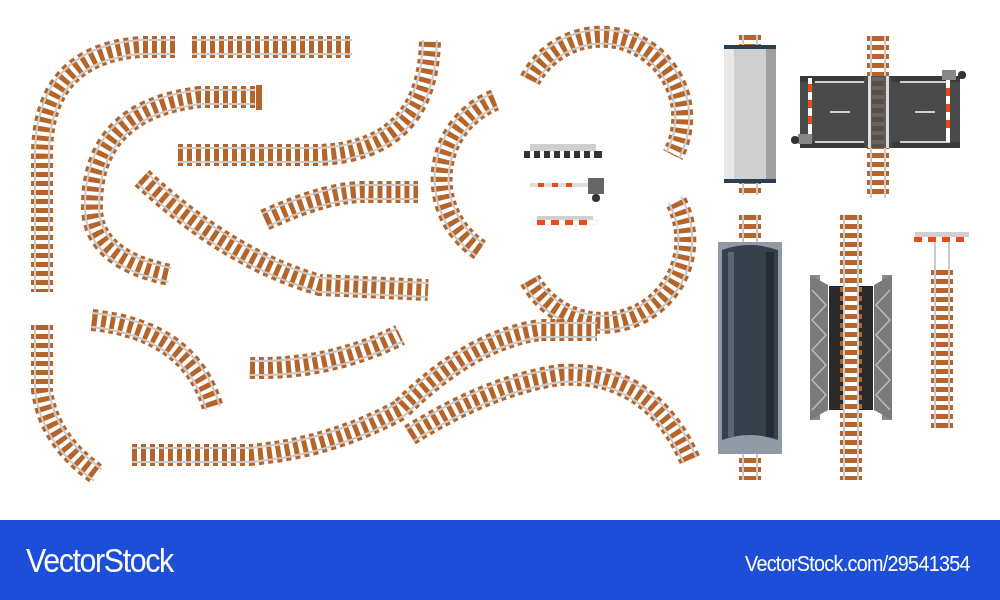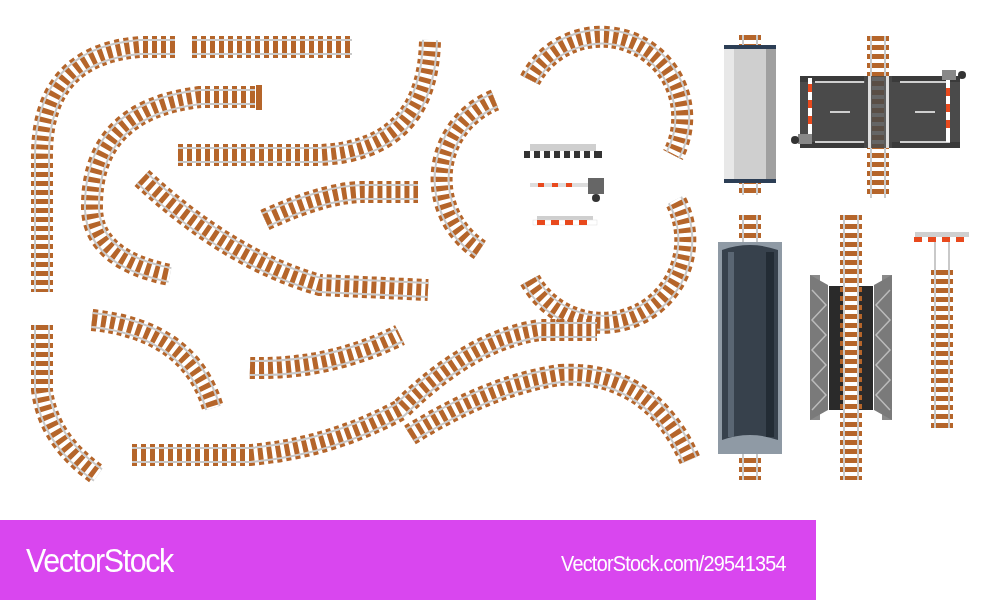--- a/index.html
+++ b/index.html
@@ -1,18 +1,18 @@
 <!DOCTYPE html>
 <html><head>
 <meta charset="utf-8">
 <style>
   html, body { margin:0; padding:0; }
   body { width:1000px; height:600px; background:#ffffff; position:relative; overflow:hidden; font-family:"Liberation Sans", sans-serif; }
   #art { position:absolute; left:0; top:0; width:1000px; height:520px; }
-  #footer { position:absolute; left:0; top:520px; width:816px; height:80px; background:#d946ef; }
+  #footer { position:absolute; left:0; top:520px; width:1000px; height:80px; background:#1d4ed8; }
   #brand { position:absolute; left:26px; top:22px; color:#fff; font-family:"Liberation Sans", sans-serif; font-size:33px; letter-spacing:-1.5px; transform:scaleX(0.92); transform-origin:left center; }
   #ref { position:absolute; right:30px; top:31px; color:#fff; font-family:"Liberation Sans", sans-serif; font-size:22px; letter-spacing:-0.8px; transform:scaleX(0.9); transform-origin:right center; }
 </style>
 </head>
 <body>
 
 <svg id="art" viewBox="0 0 1000 520" xmlns="http://www.w3.org/2000/svg">
   <defs>
     <g id="none"></g>
   </defs>

